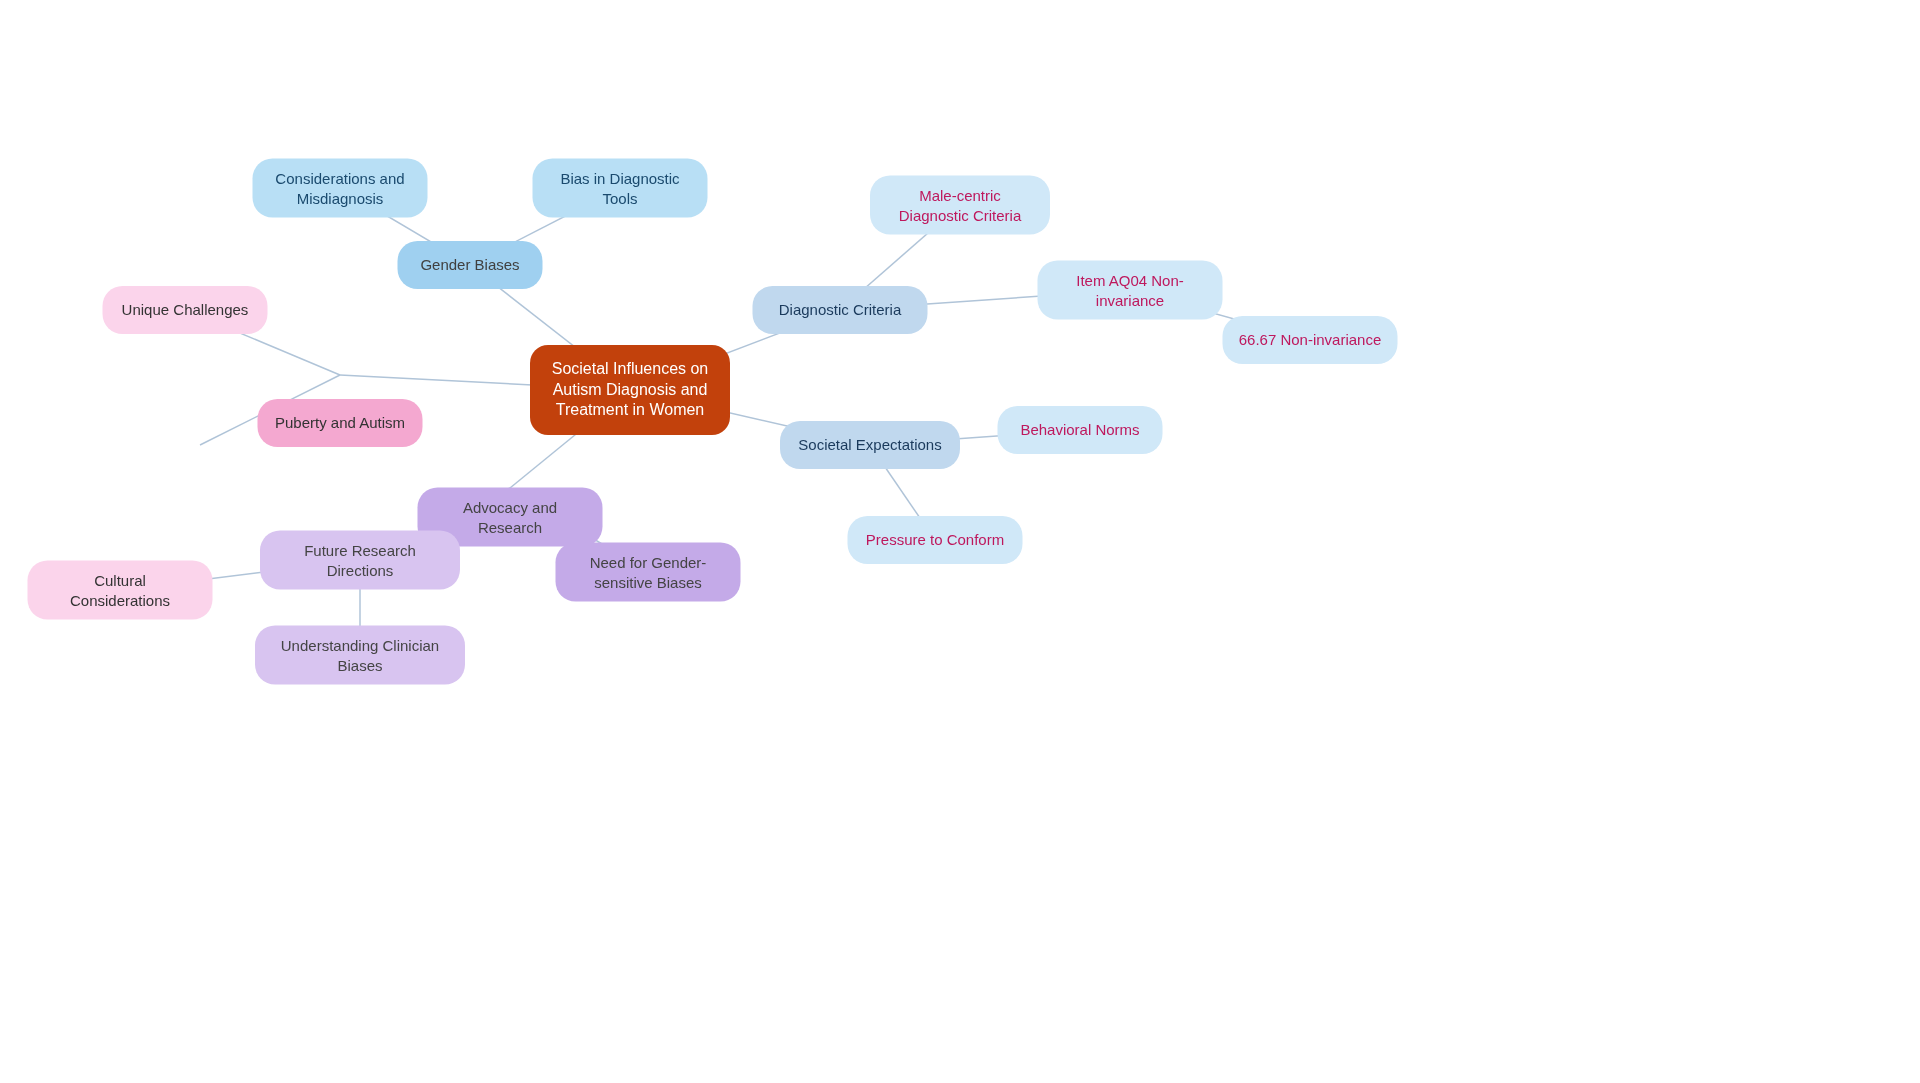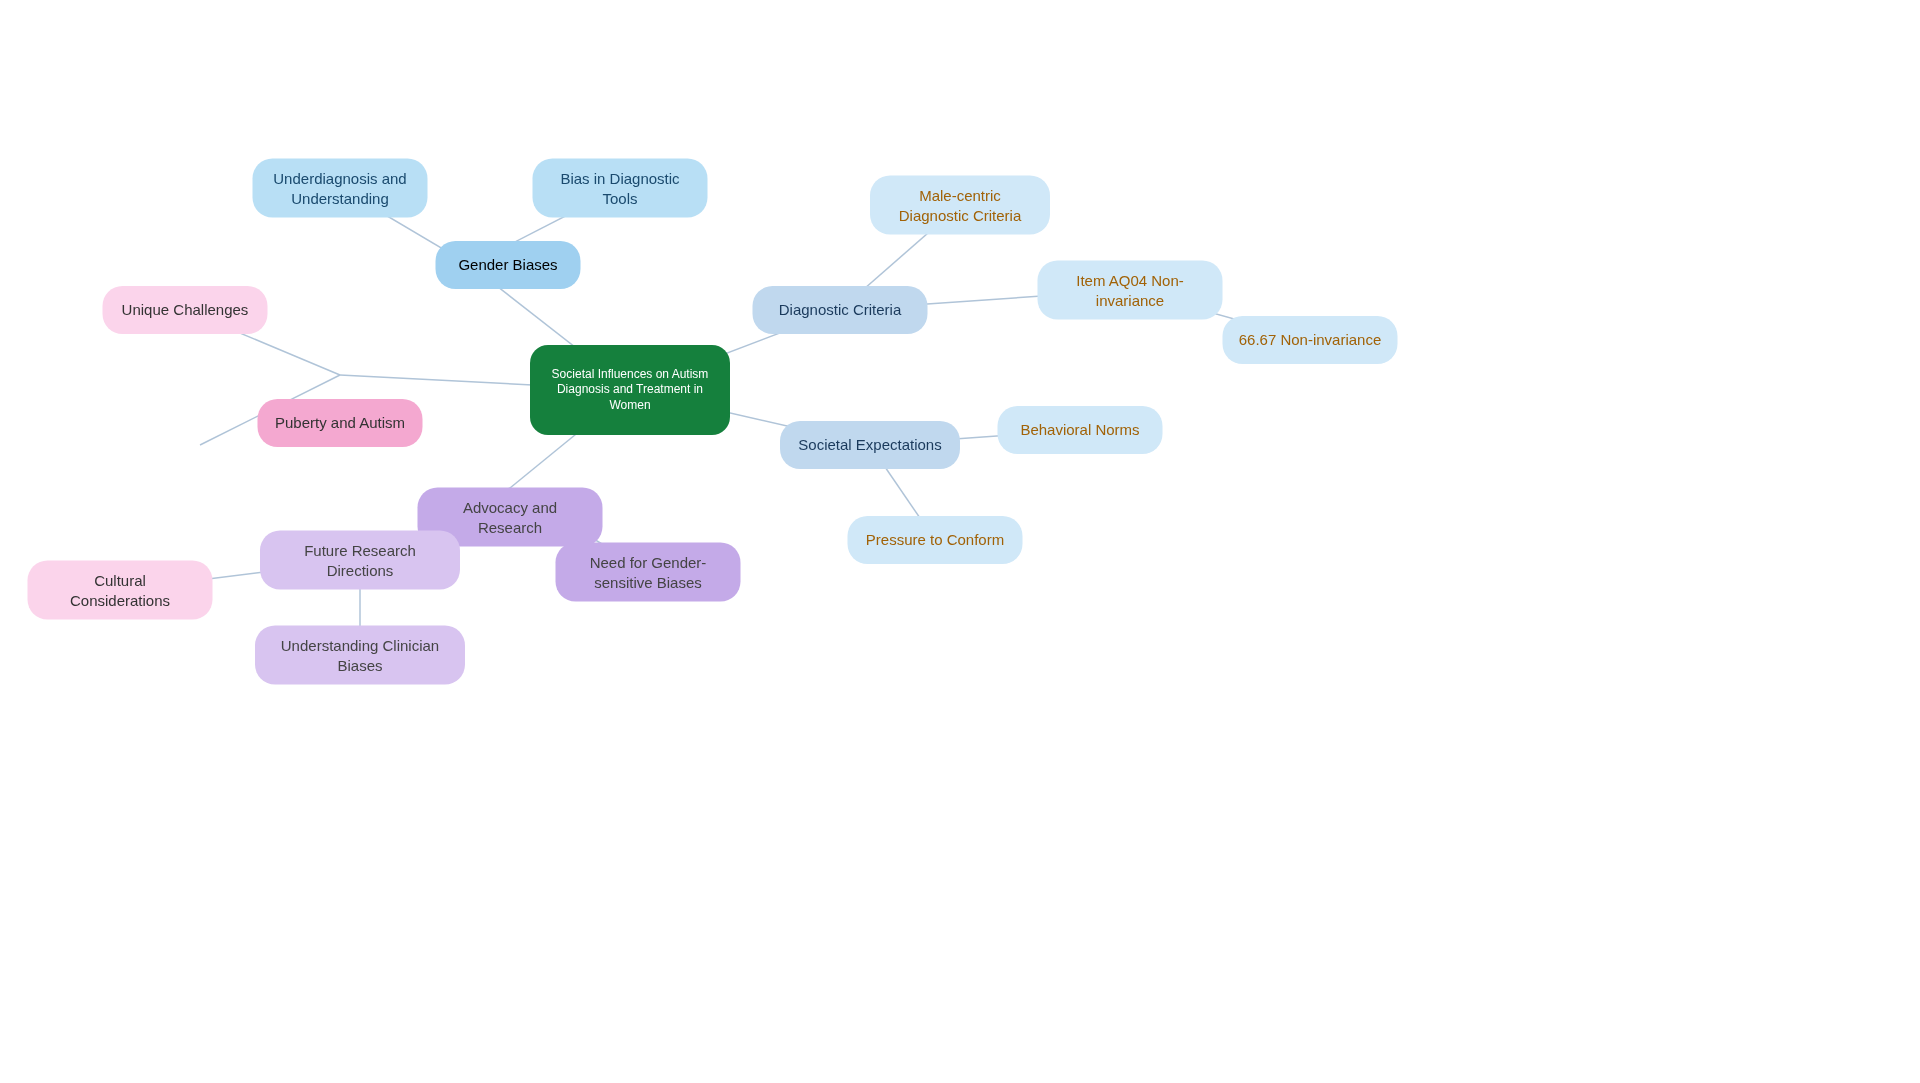--- a/index.html
+++ b/index.html
@@ -29,23 +29,23 @@
       display: flex;
       align-items: center;
       justify-content: center;
       text-align: center;
       padding: 10px 16px;
       font-size: 15px;
       line-height: 1.3;
       transform: translate(-50%, -50%);
     }
     .node-center {
-      background: #15803d;
+      background: #c2410c;
       color: #ffffff;
-      font-size: 12px;
+      font-size: 16px;
       font-weight: 500;
       width: 200px;
       min-height: 90px;
       border-radius: 18px;
     }
     .node-pink-medium {
       background: #f4a8d0;
       color: #333;
       border: none;
     }
@@ -60,30 +60,29 @@
     .node-purple-medium {
       background: #c4aae8;
       color: #444;
     }
     .node-blue-light {
       background: #b8dff5;
       color: #1a4a6e;
     }
     .node-blue-medium {
       background: #9fd0f0;
-      color: #000000;
-      margin-left: 38px;
+      color: #404040;
     }
     .node-slate {
       background: #c0d8ee;
       color: #1a3a5c;
     }
     .node-slate-light {
       background: #d0e8f8;
-      color: #a16207;
+      color: #be185d;
     }
   </style>
 </head>
 <body>
 
 <div id="mind-map-container">
   <svg id="connections">
       <line x1="630" y1="390" x2="470" y2="265" stroke="#b0c4d8" stroke-width="1.5"></line>
       <line x1="470" y1="265" x2="340" y2="188" stroke="#b0c4d8" stroke-width="1.5"></line>
       <line x1="470" y1="265" x2="620" y2="188" stroke="#b0c4d8" stroke-width="1.5"></line>
@@ -98,21 +97,21 @@
       <line x1="630" y1="390" x2="840" y2="310" stroke="#b0c4d8" stroke-width="1.5"></line>
       <line x1="840" y1="310" x2="960" y2="205" stroke="#b0c4d8" stroke-width="1.5"></line>
       <line x1="840" y1="310" x2="1130" y2="290" stroke="#b0c4d8" stroke-width="1.5"></line>
       <line x1="1130" y1="290" x2="1310" y2="340" stroke="#b0c4d8" stroke-width="1.5"></line>
       <line x1="630" y1="390" x2="870" y2="445" stroke="#b0c4d8" stroke-width="1.5"></line>
       <line x1="870" y1="445" x2="1080" y2="430" stroke="#b0c4d8" stroke-width="1.5"></line>
       <line x1="870" y1="445" x2="935" y2="540" stroke="#b0c4d8" stroke-width="1.5"></line>
     </svg>
 <div class="node node-center" style="left: 630px; top: 390px; width: 200px; min-height: 90px;">Societal Influences on Autism Diagnosis and Treatment in Women</div>
     <div class="node node-blue-medium" style="left: 470px; top: 265px; width: 145px; min-height: 48px;">Gender Biases</div>
-    <div class="node node-blue-light" style="left: 340px; top: 188px; width: 175px; min-height: 58px;">Underdiagnosis and Understanding</div>
+    <div class="node node-blue-light" style="left: 340px; top: 188px; width: 175px; min-height: 58px;">Considerations and Misdiagnosis</div>
     <div class="node node-blue-light" style="left: 620px; top: 188px; width: 175px; min-height: 48px;">Bias in Diagnostic Tools</div>
     <div class="node node-pink-medium" style="left: 340px; top: 375px; width: 165px; min-height: 48px; margin-top: 48px;">Puberty and Autism</div>
     <div class="node node-pink-light" style="left: 185px; top: 310px; width: 165px; min-height: 48px;">Unique Challenges</div>
     <div class="node node-purple-medium" style="left: 510px; top: 488px; width: 185px; min-height: 48px; margin-top: 29px;">Advocacy and Research</div>
     <div class="node node-purple-light" style="left: 360px; top: 560px; width: 200px; min-height: 48px;">Future Research Directions</div>
     <div class="node node-pink-light" style="left: 120px; top: 590px; width: 185px; min-height: 48px;">Cultural Considerations</div>
     <div class="node node-purple-light" style="left: 360px; top: 655px; width: 210px; min-height: 48px;">Understanding Clinician Biases</div>
     <div class="node node-purple-medium" style="left: 648px; top: 572px; width: 185px; min-height: 58px;">Need for Gender-sensitive Biases</div>
     <div class="node node-slate" style="left: 840px; top: 310px; width: 175px; min-height: 48px;">Diagnostic Criteria</div>
     <div class="node node-slate-light" style="left: 960px; top: 205px; width: 180px; min-height: 58px;">Male-centric Diagnostic Criteria</div>

